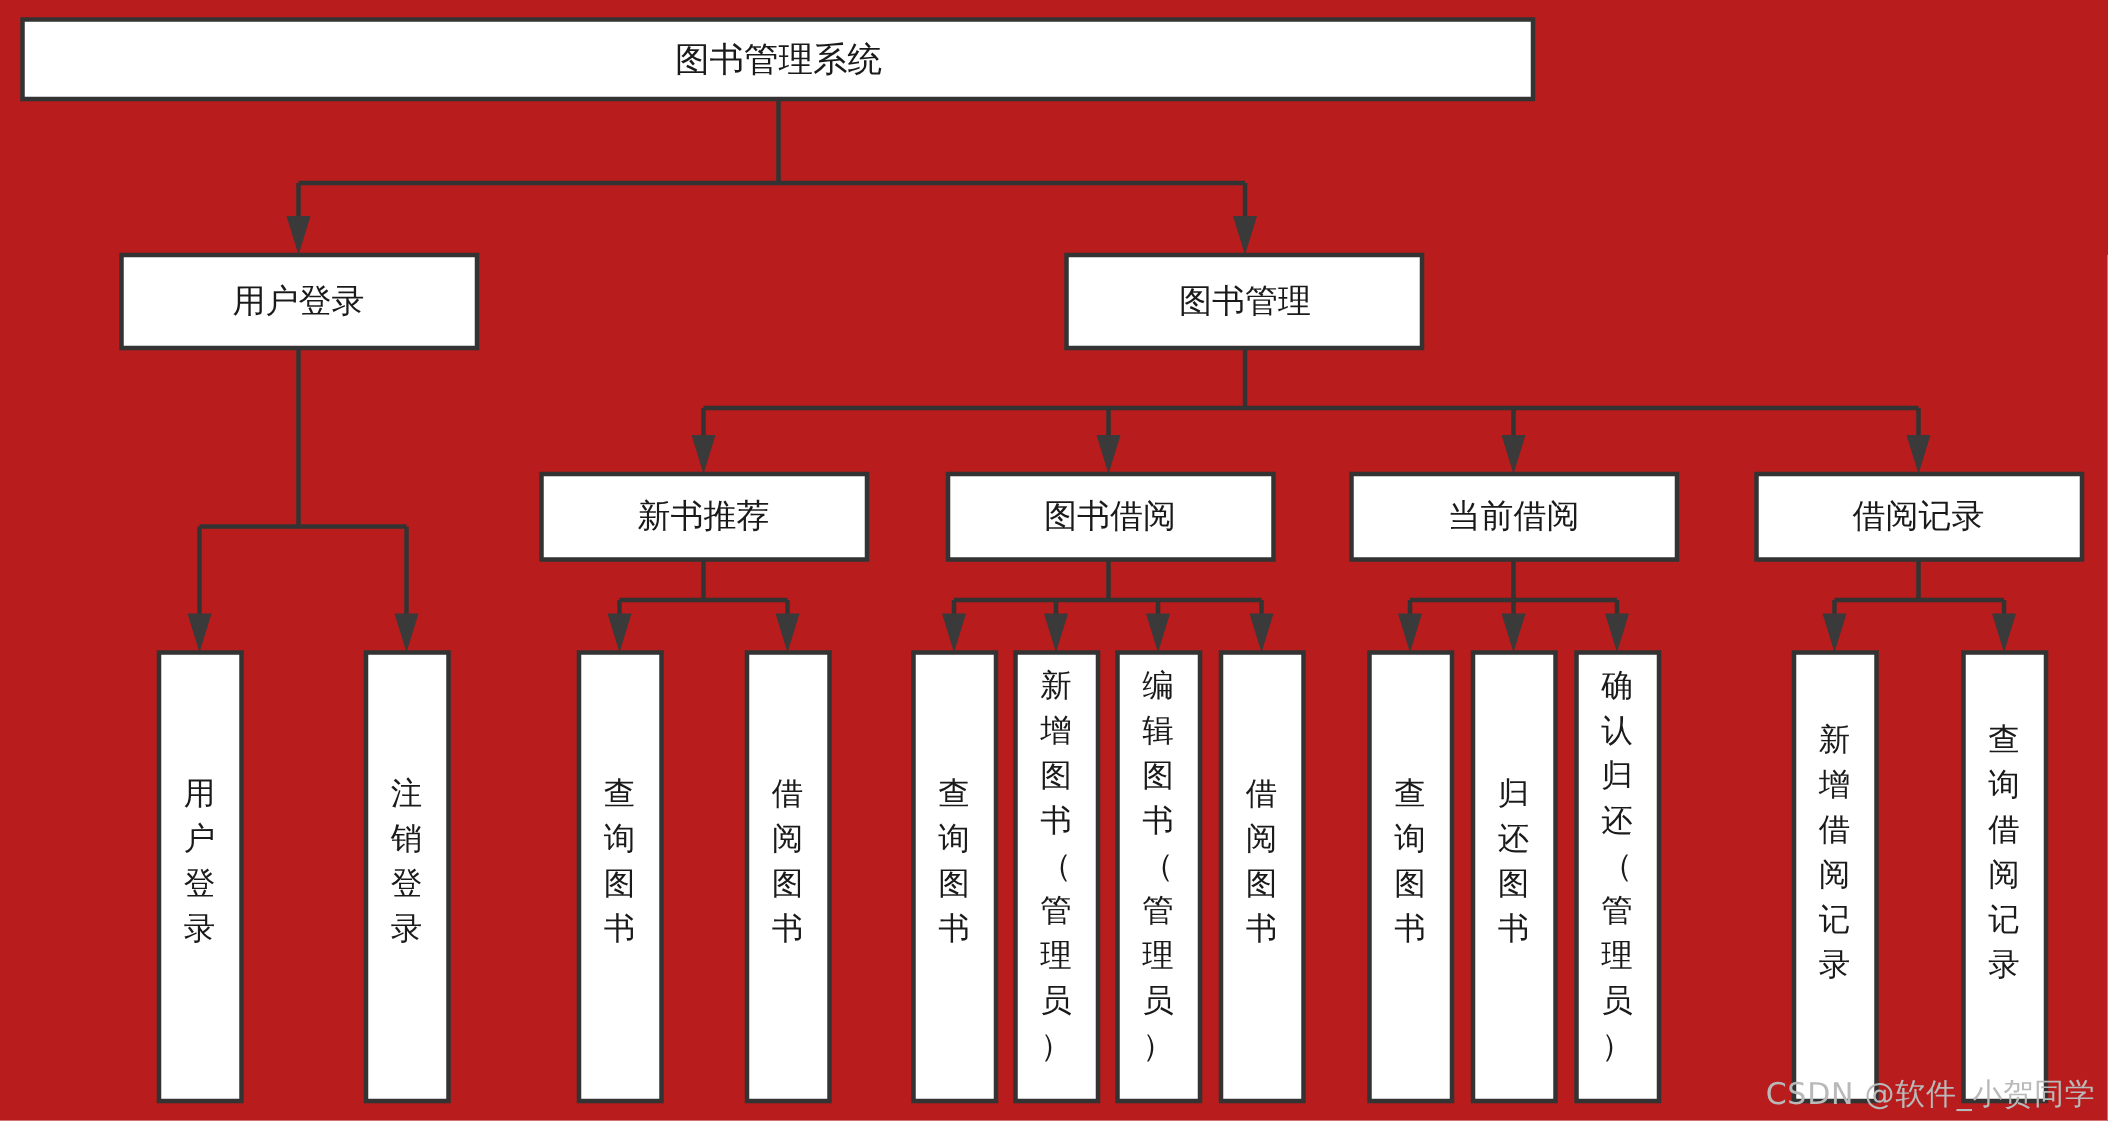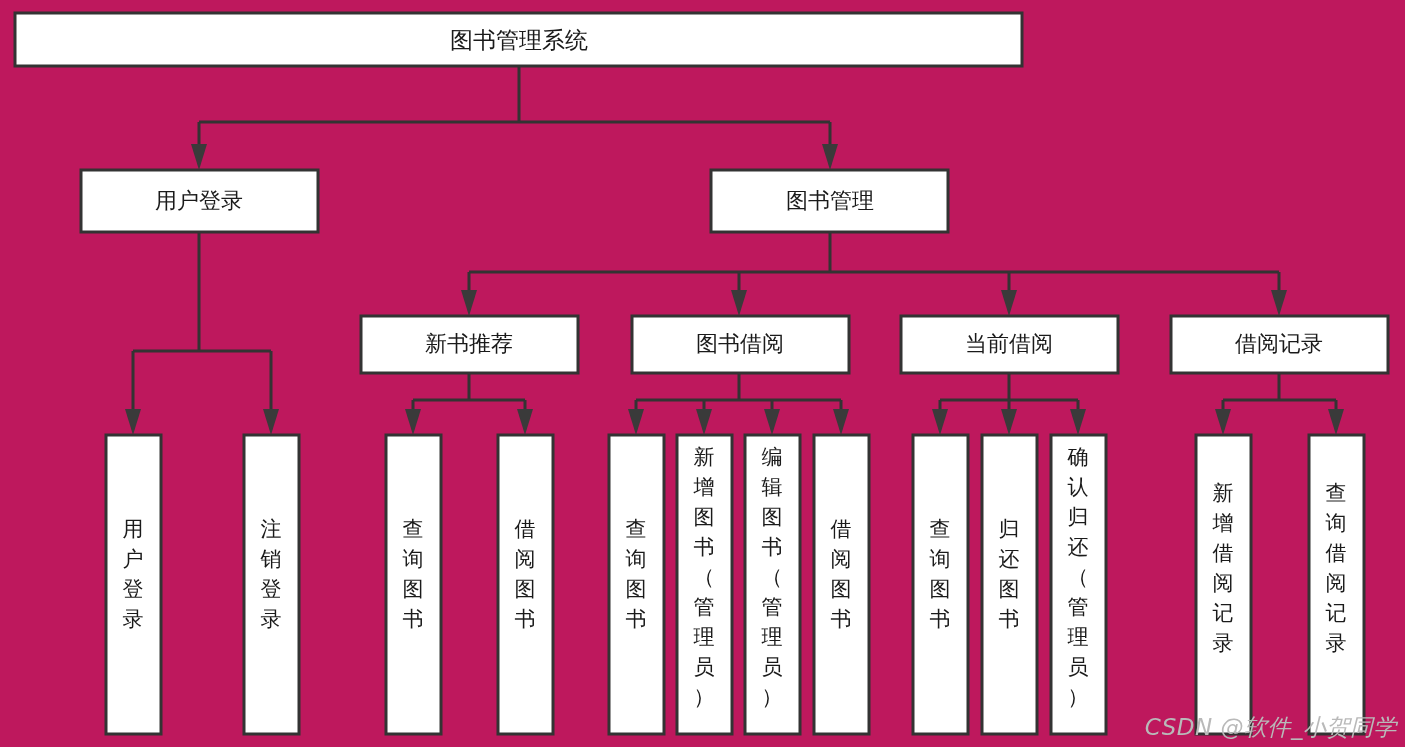--- a/index.html
+++ b/index.html
@@ -12,21 +12,21 @@
     width: 1405px;
     height: 747px;
     font-family: "DejaVu Sans", "Liberation Sans", sans-serif;
     overflow: hidden;
     position: relative;
   }
   #diagram-root {
     position: relative;
     width: 1405px;
     height: 747px;
-    background: #be185d;
+    background: #b91c1c;
   }
   svg.chart-svg {
     display: block;
     width: 1405px;
     height: 747px;
   }
   .node-box {
     fill: #ffffff;
     stroke: #333333;
     stroke-width: 3;
@@ -57,27 +57,26 @@
     font-size: 21px;
     fill: #1a1a1a;
     text-anchor: middle;
     white-space: pre;
   }
   .watermark {
     position: absolute;
     right: 8px;
     bottom: 4px;
     font-family: "DejaVu Sans", "Liberation Sans", sans-serif;
-    font-size: 23px;
+    font-size: 20px;
     color: #b9b9b9;
     letter-spacing: 0.5px;
     pointer-events: none;
     user-select: none;
     white-space: pre;
-    font-style: italic;
   }
 </style>
 </head>
 <body>
 
 <div id="diagram-root">
 
 <svg class="chart-svg" viewBox="0 0 1405 747" xmlns="http://www.w3.org/2000/svg">
 
   <g>

